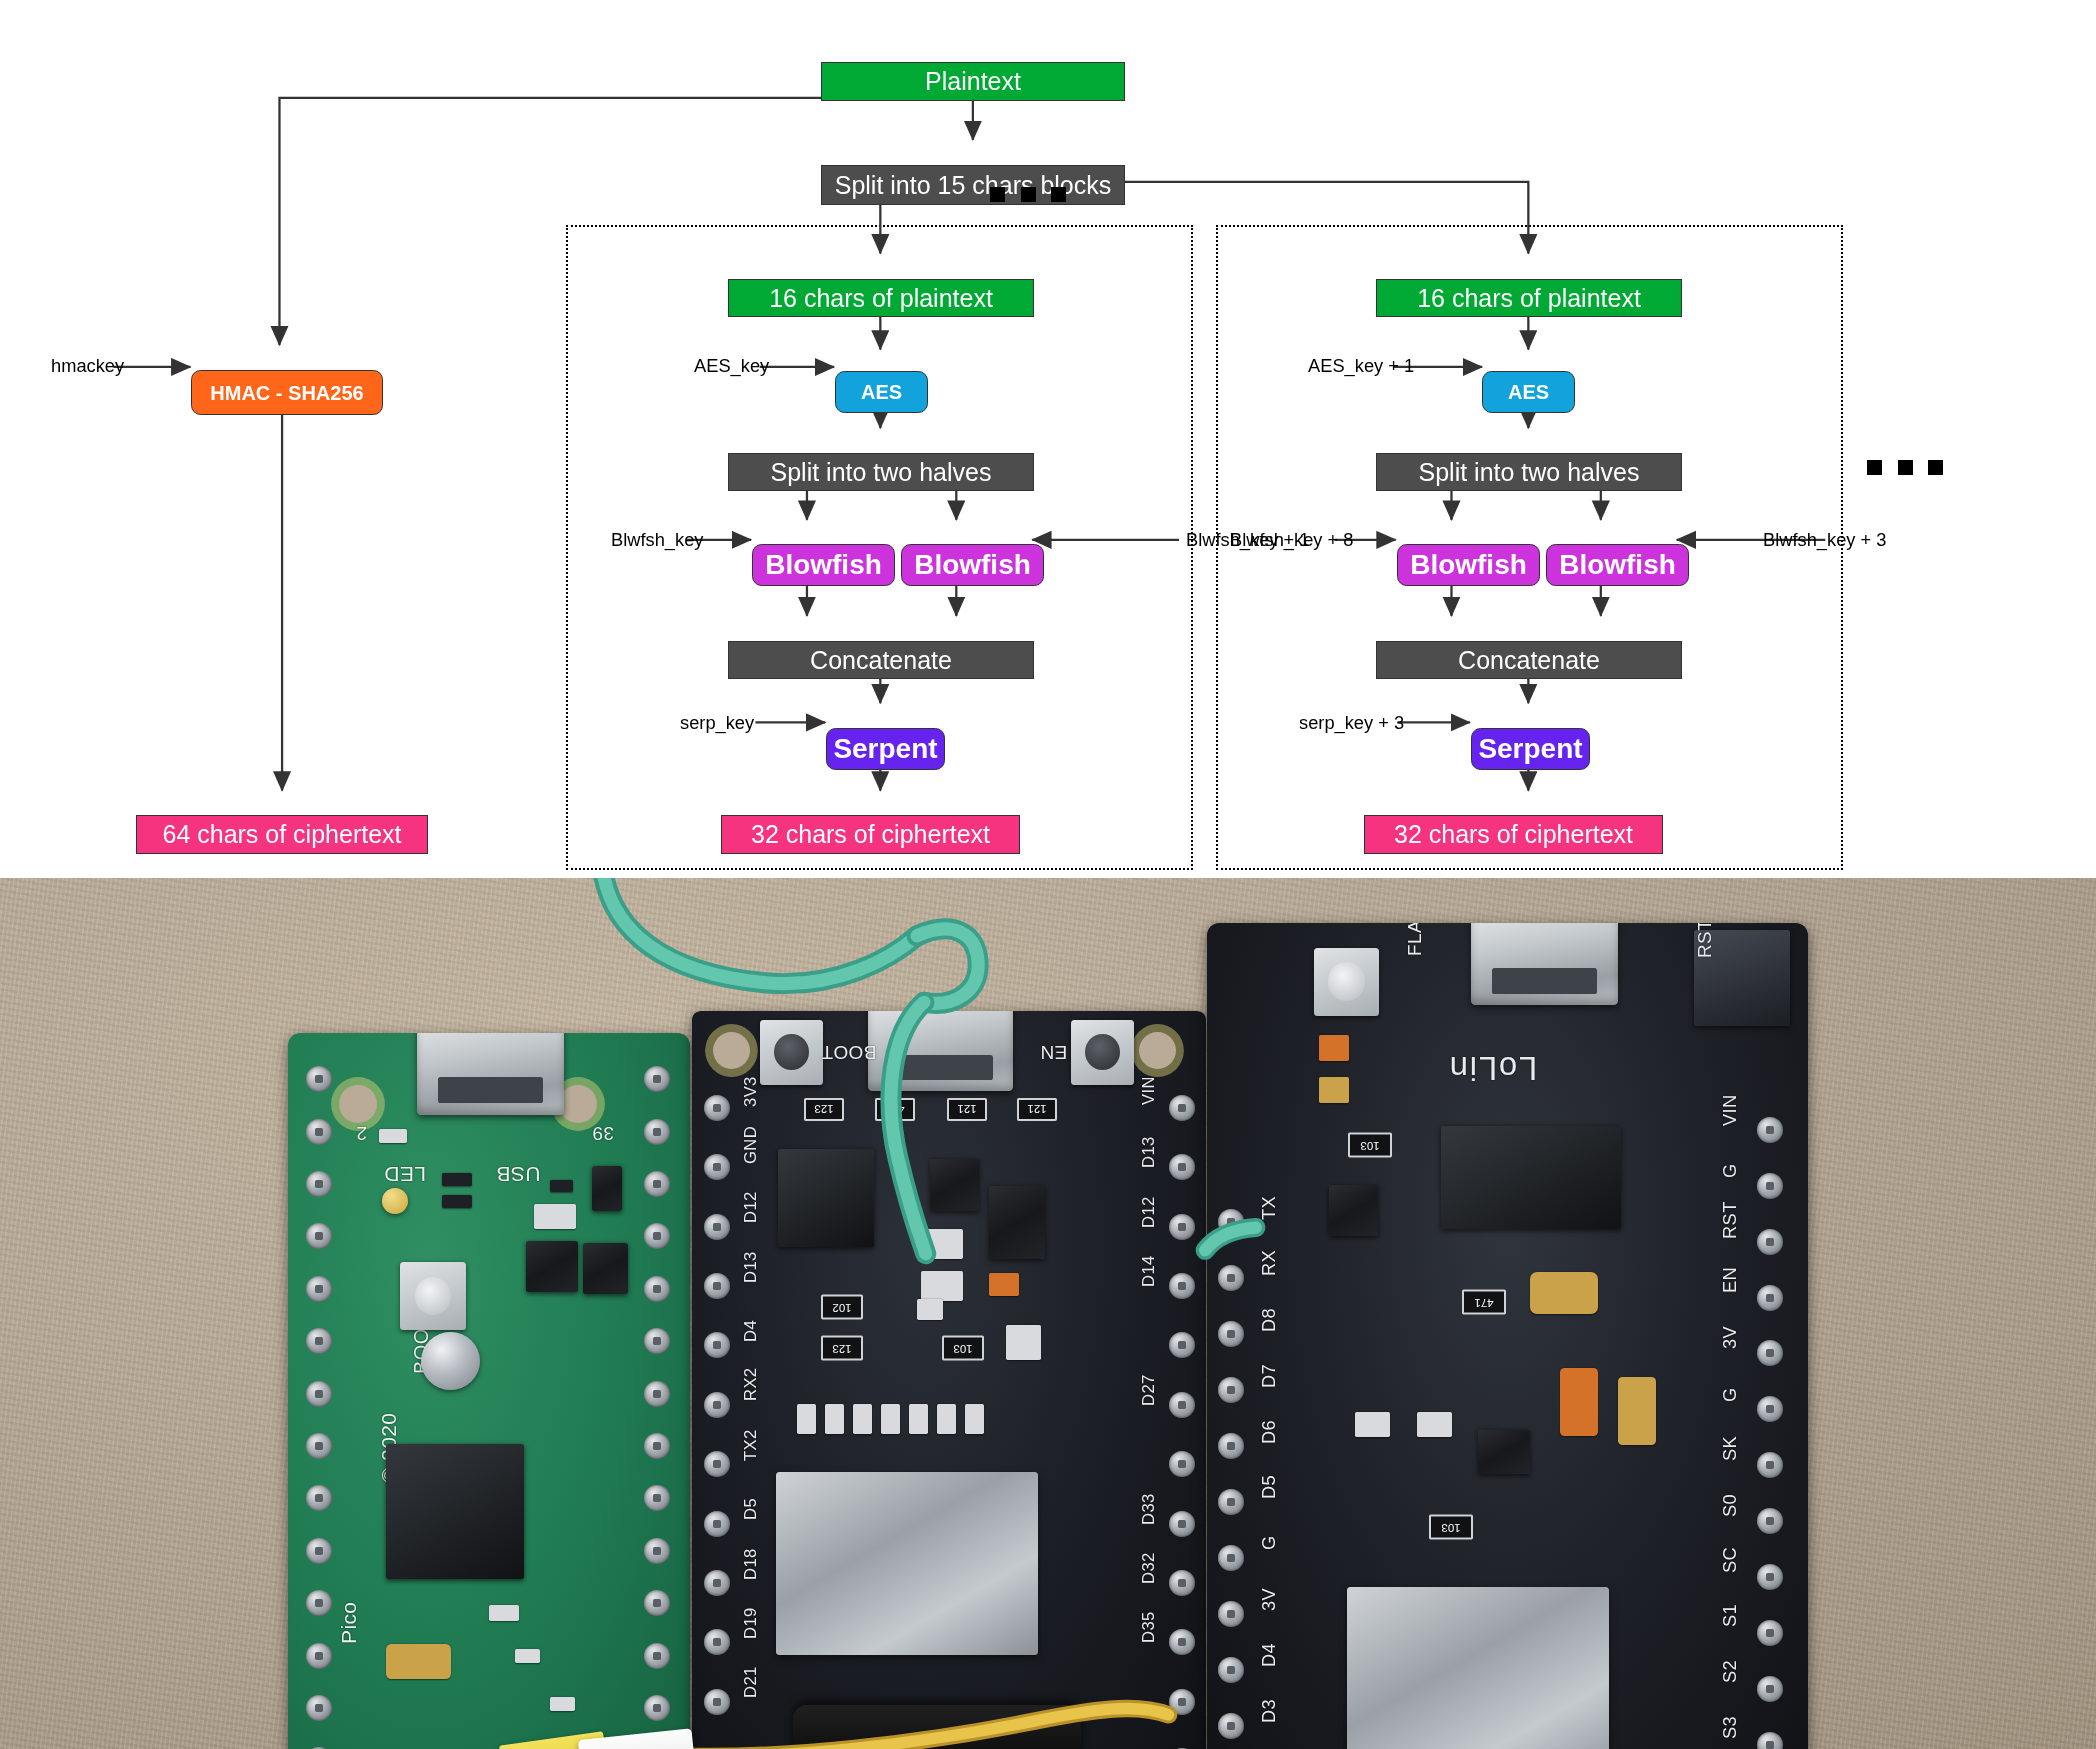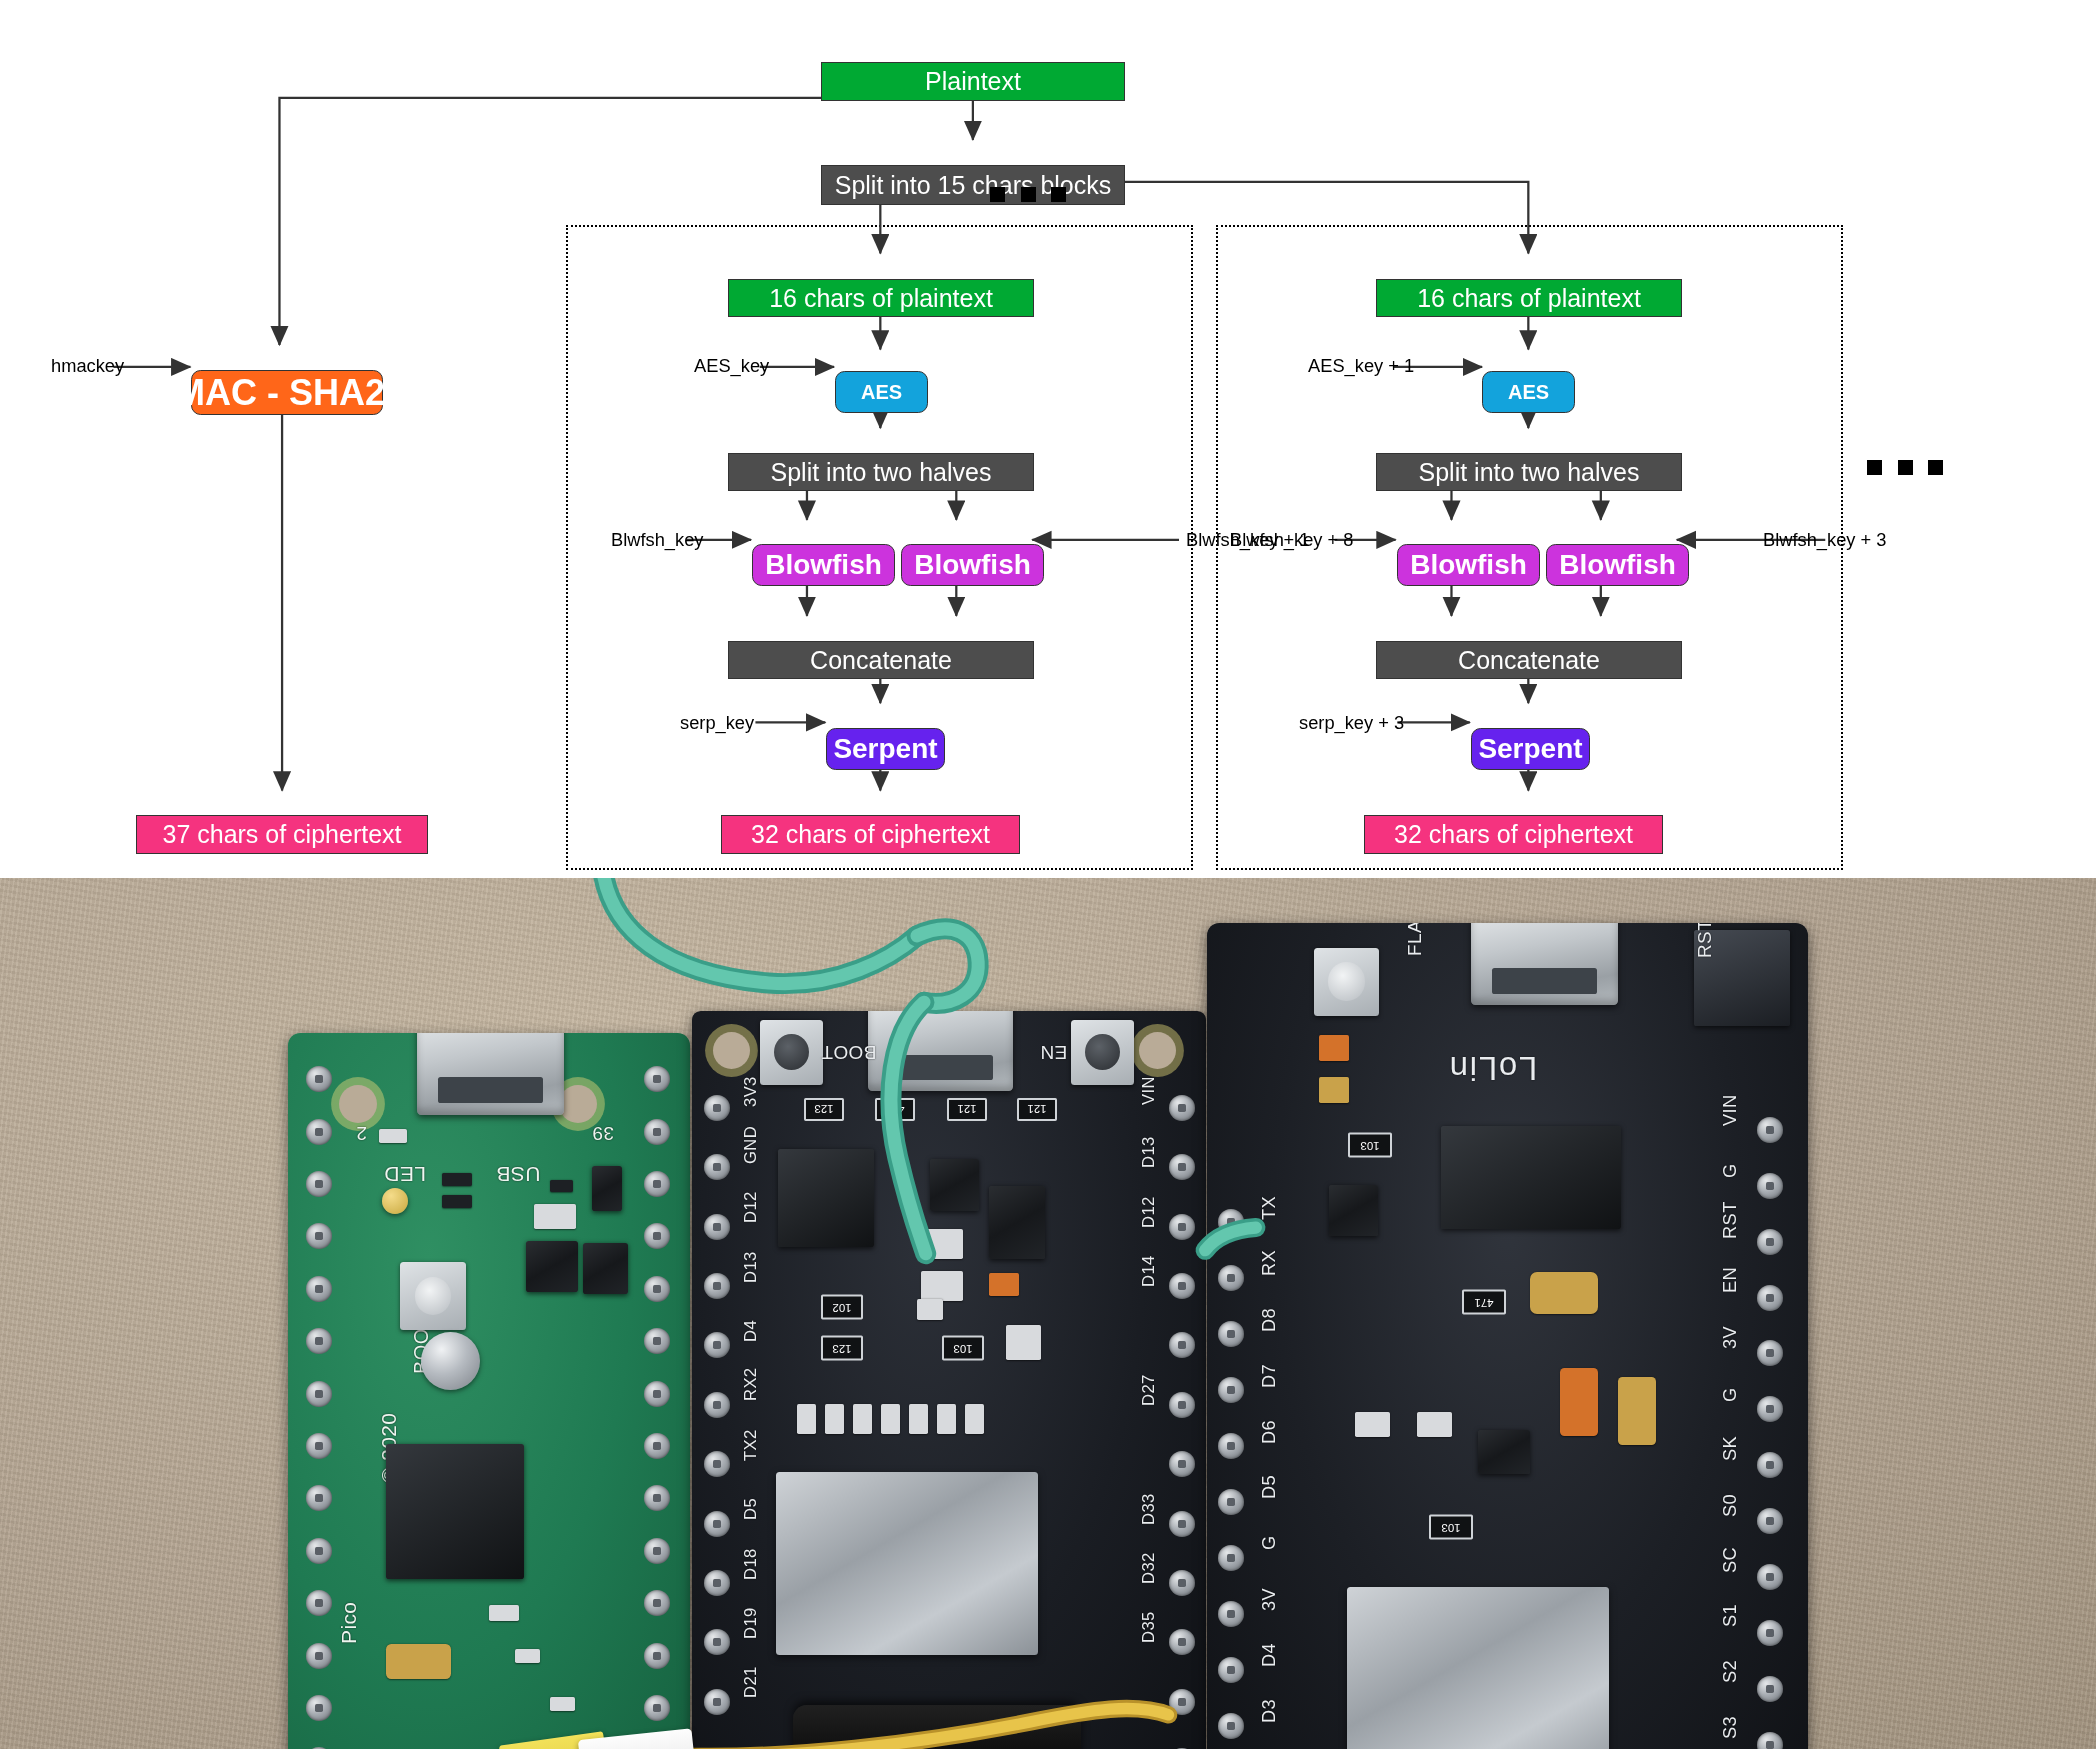--- a/index.html
+++ b/index.html
@@ -18,21 +18,21 @@
   .node {
     position:absolute;
     display:flex; align-items:center; justify-content:center;
     color:#ffffff; text-align:center; white-space:nowrap;
     border:1.7px solid #333333;
     line-height:1;
     margin-top:24px;
   }
   .n-green   { background:#00a933; font-size:25px; font-weight:400; }
   .n-gray    { background:#4d4d4d; font-size:25px; font-weight:400; }
-  .n-orange  { background:#ff6619; font-size:36px; font-weight:bold; border-radius:9.6px;text-align:right; }
+  .n-orange  { background:#ff6619; font-size:20px; font-weight:bold; border-radius:9.6px;text-align:right; }
   .n-blue    { background:#13a3dc; font-size:20px; font-weight:bold; border-radius:9.6px; }
   .n-purple  { background:#cc33dd; font-size:28px; font-weight:bold; border-radius:9.6px; }
   .n-violet  { background:#6622ee; font-size:28px; font-weight:bold; border-radius:9.6px; }
   .n-pink    { background:#f5337f; font-size:25px; font-weight:400; }
 
   .keylabel {
     position:absolute;
     font-size:18.3px; color:#000; white-space:nowrap;
     line-height:1;
   }
@@ -269,21 +269,21 @@
     <span></span>
   </div>
 
   <div class="keylabel" style="left:51px; top:357px;">
     <span>hmackey</span>
   </div>
   <div class="node n-orange" style="left:191px; top:346px; width:192px; height:45px;">
     <span>HMAC - SHA256</span>
   </div>
   <div class="node n-pink" style="left:136px; top:791px; width:292px; height:39px;">
-    <span>37 chars of ciphertext</span>
+    <span>64 chars of ciphertext</span>
   </div>
 
   <div class="node n-green" style="left:728px; top:255px; width:306px; height:38px;">
     <span>16 chars of plaintext</span>
   </div>
   <div class="keylabel" style="left:694px; top:357px;">
     <span>AES_key</span>
   </div>
   <div class="node n-blue" style="left:835px; top:347px; width:93px; height:42px;">
     <span>AES</span>

